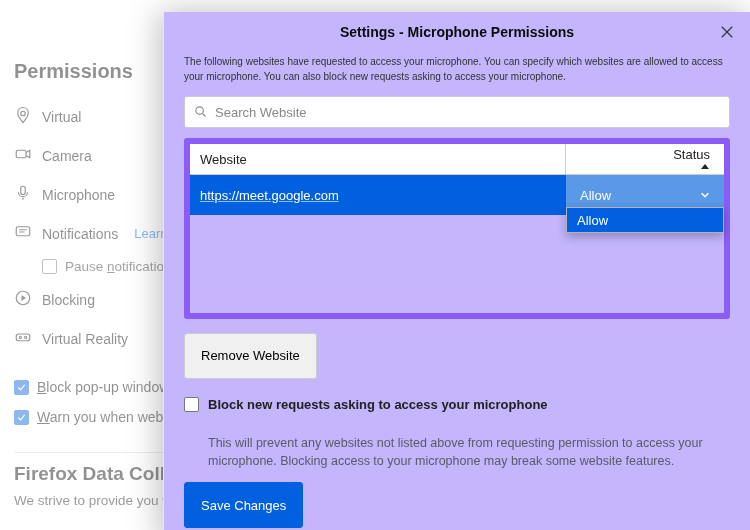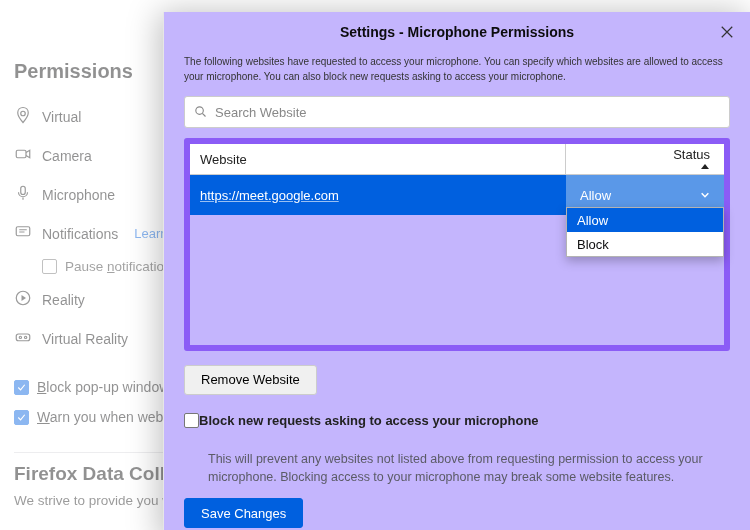--- a/index.html
+++ b/index.html
@@ -214,36 +214,36 @@
     cursor: pointer;
   }
   .dropdown .opt.selected { background: #0060df; color: #fff; }
 
   .remove-row {
     display: flex;
     gap: 10px;
     padding: 14px 0 10px;
   }
   .btn {
-    height: 30px;
+    height: 46px;
     padding: 0 16px;
     border: 1px solid #ccc;
     background: #f0f0f0;
     border-radius: 3px;
     font-size: 13px;
     cursor: pointer;
     display: inline-flex;
     align-items: center;
   }
 
   .block-new {
     padding: 8px 0 2px;
   }
   .block-new .row1 {
-    display: flex; align-items: center; gap: 0;
+    display: flex; align-items: center; gap: 9px;
     font-size: 13px; font-weight: 600; color: #222;
   }
   .block-new .hint {
     font-size: 12.5px;
     color: #5b5b66;
     line-height: 1.45;
     padding: 2px 0 0 24px;
     margin-top: 20px;
   }
 
@@ -315,21 +315,21 @@
     </span>
   </div>
 
   <div class="perm-row">
     <span class="fill">
       <svg viewBox="0 0 24 24">
           <circle cx="12" cy="12" r="9" fill="none" stroke="#222" stroke-width="1.6"></circle>
           <path d="M10 8l6 4-6 4z"></path>
         </svg>
     </span>
-    <span>Reality</span>
+    <span>Blocking</span>
   </div>
 
   <div class="perm-row">
     <span>
       <svg viewBox="0 0 24 24">
           <rect x="3" y="8" width="18" height="9" rx="3"></rect>
           <circle cx="8.5" cy="12.5" r="1.5"></circle>
           <circle cx="15.5" cy="12.5" r="1.5"></circle>
         </svg>
     </span>
@@ -402,21 +402,20 @@
           <div class="status-select">
             <span>Allow</span>
             <svg viewBox="0 0 12 12">
                 <path d="M2 4l4 4 4-4"></path>
               </svg>
           </div>
         </div>
 
         <div class="dropdown">
           <div class="opt selected">Allow</div>
-          <div class="opt">Block</div>
         </div>
       </div>
     </div>
 
     <div class="remove-row">
       <button class="btn">
         <span>Remove Website</span>
       </button>
     </div>
 

